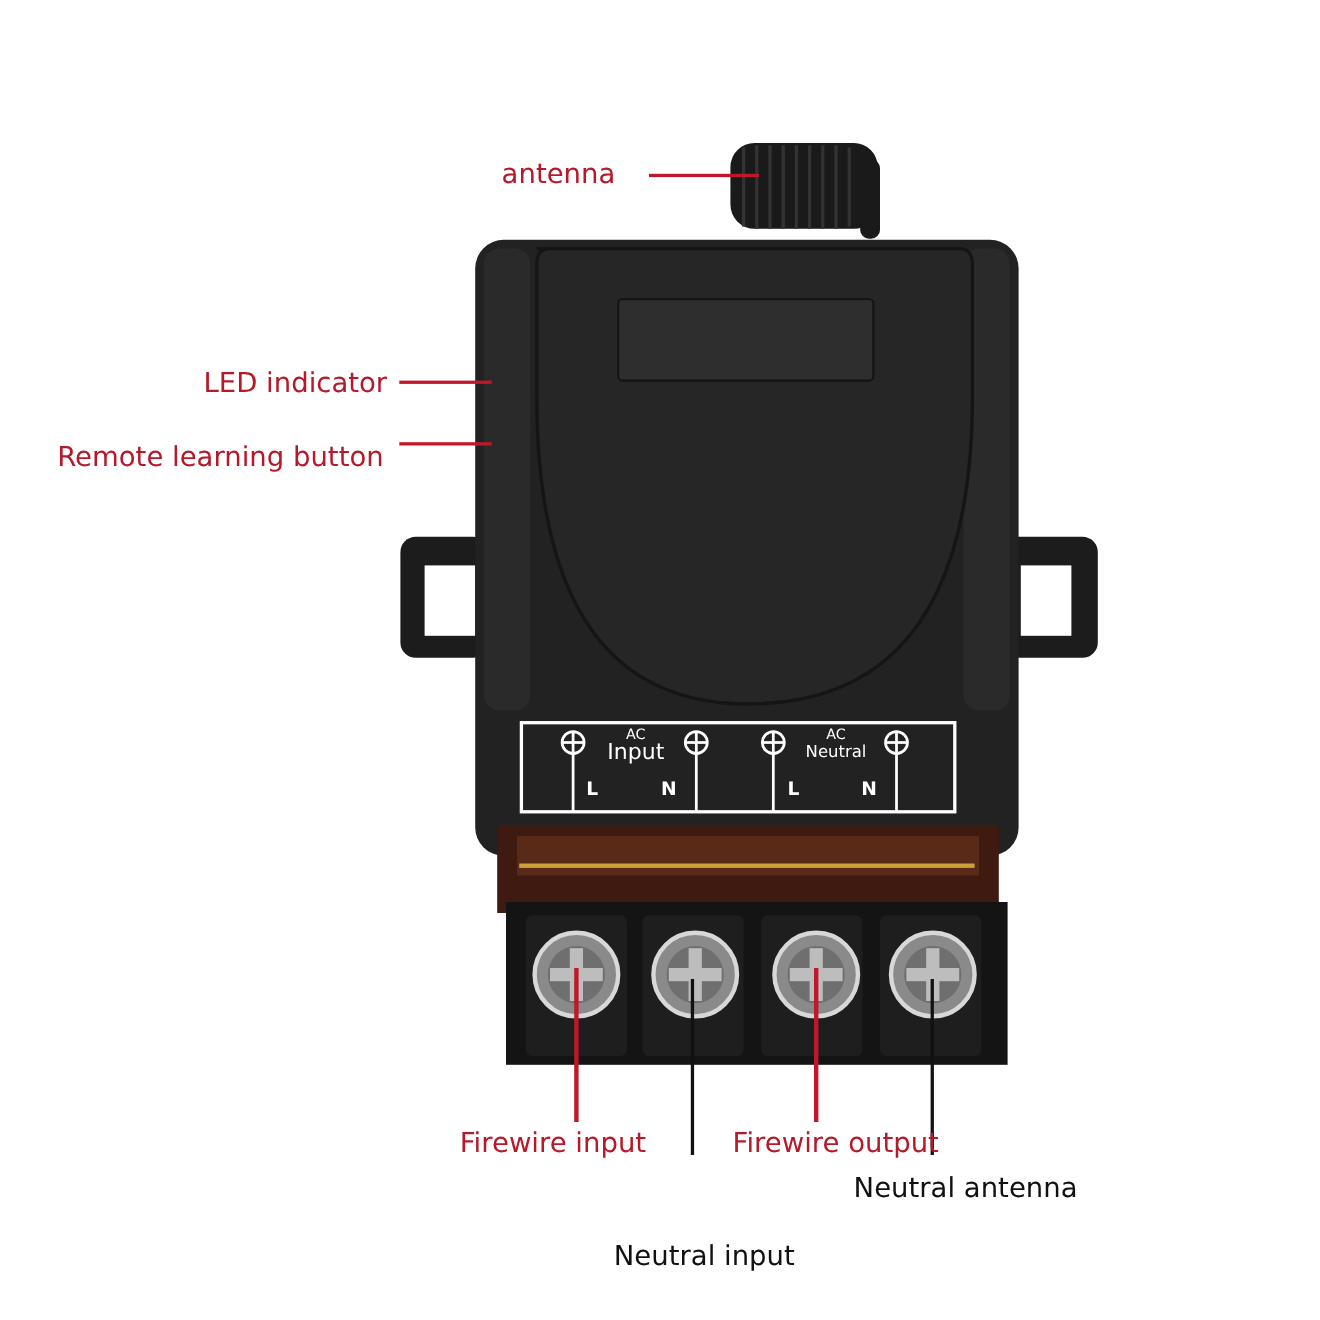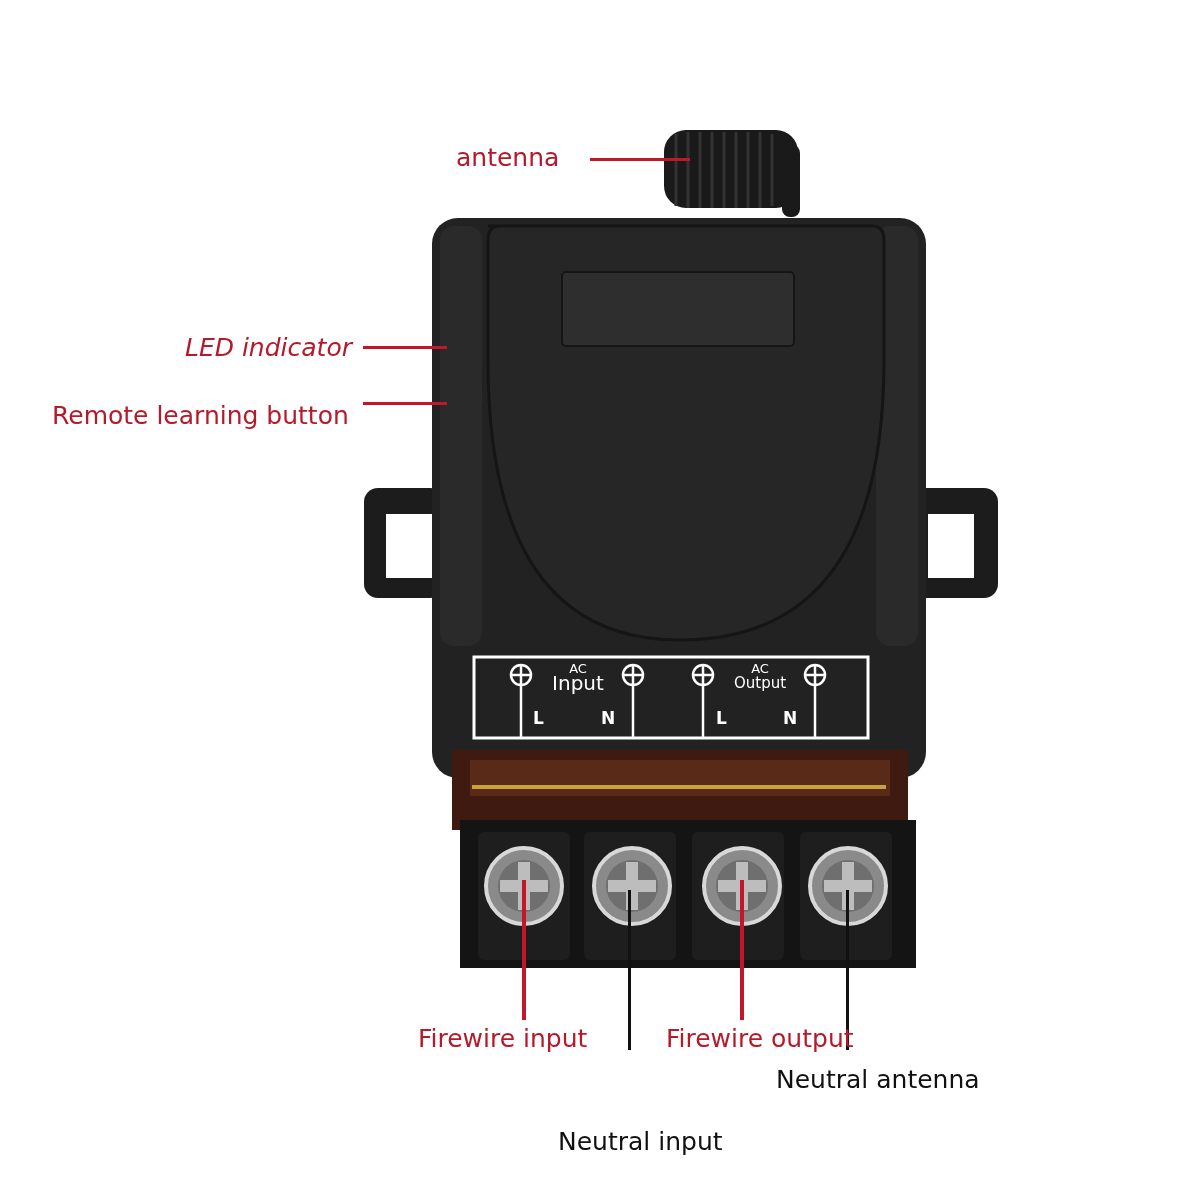--- a/index.html
+++ b/index.html
@@ -111,29 +111,29 @@
 
 <div class="abs" style="left:548px;top:662px;width:60px;text-align:center;color:#fff;font-size:13px;line-height:14px;">
   <div>AC</div>
   <div style="font-size:20px">Input</div>
 </div>
 <div class="abs" style="left:533px;top:708px;color:#fff;font-size:17px;font-weight:bold;">L</div>
 <div class="abs" style="left:601px;top:708px;color:#fff;font-size:17px;font-weight:bold;">N</div>
 
 <div class="abs" style="left:720px;top:662px;width:80px;text-align:center;color:#fff;font-size:13px;line-height:14px;">
   <div>AC</div>
-  <div style="font-size:15px">Output</div>
+  <div style="font-size:15px">Neutral</div>
 </div>
 <div class="abs" style="left:716px;top:708px;color:#fff;font-size:17px;font-weight:bold;">L</div>
 <div class="abs" style="left:783px;top:708px;color:#fff;font-size:17px;font-weight:bold;">N</div>
 
 <div class="abs label-red" style="left:456px;top:143px;">antenna</div>
 <div class="abs line-red" style="left:590px;top:158px;width:100px;height:3px;"></div>
 
-<div class="abs label-red" style="left:185px;top:333px;font-style:italic;">LED indicator</div>
+<div class="abs label-red" style="left:185px;top:333px;">LED indicator</div>
 <div class="abs line-red" style="left:363px;top:346px;width:84px;height:3px;"></div>
 
 <div class="abs label-red" style="left:52px;top:401px;">Remote learning button</div>
 <div class="abs line-red" style="left:363px;top:402px;width:84px;height:3px;"></div>
 
 <div class="abs line-red" style="left:522px;top:880px;width:4px;height:140px;"></div>
 <div class="abs line-black" style="left:628px;top:890px;width:3px;height:160px;"></div>
 <div class="abs line-red" style="left:740px;top:880px;width:4px;height:140px;"></div>
 <div class="abs line-black" style="left:846px;top:890px;width:3px;height:160px;"></div>
 

